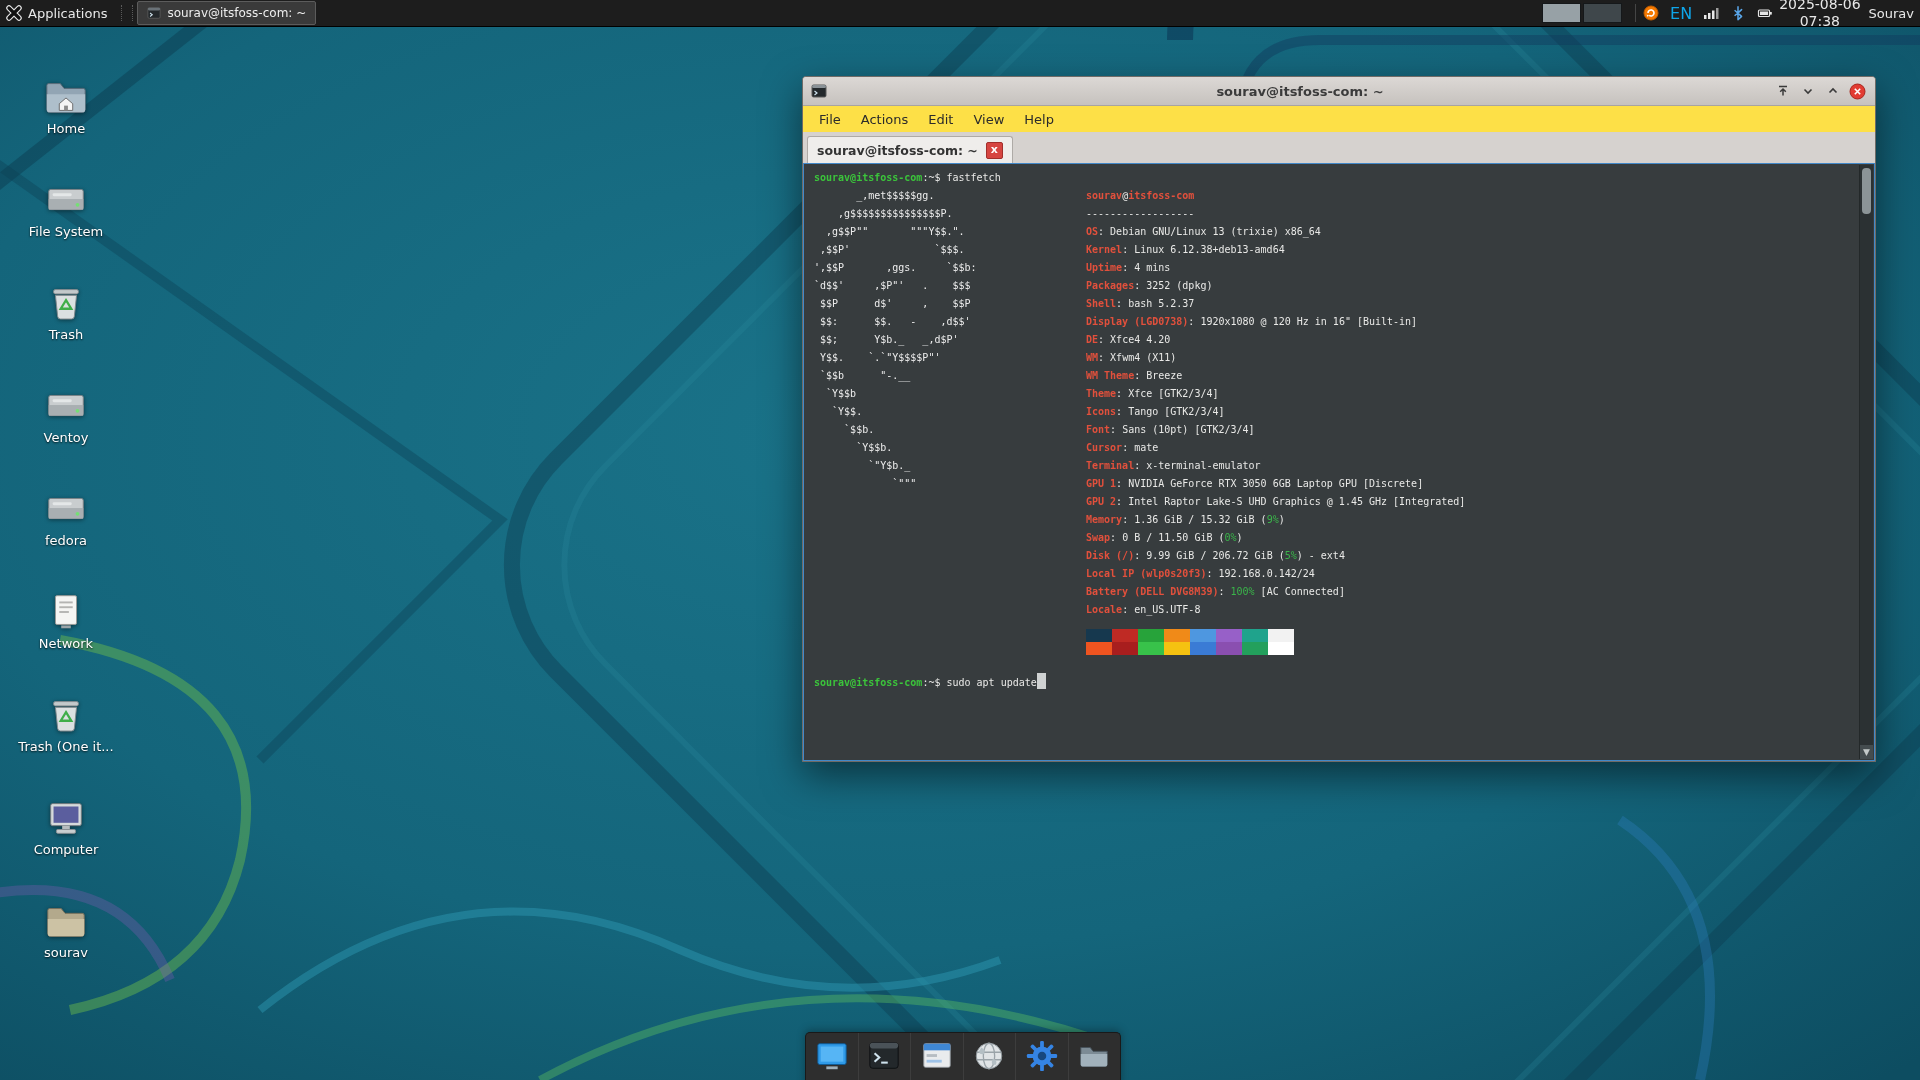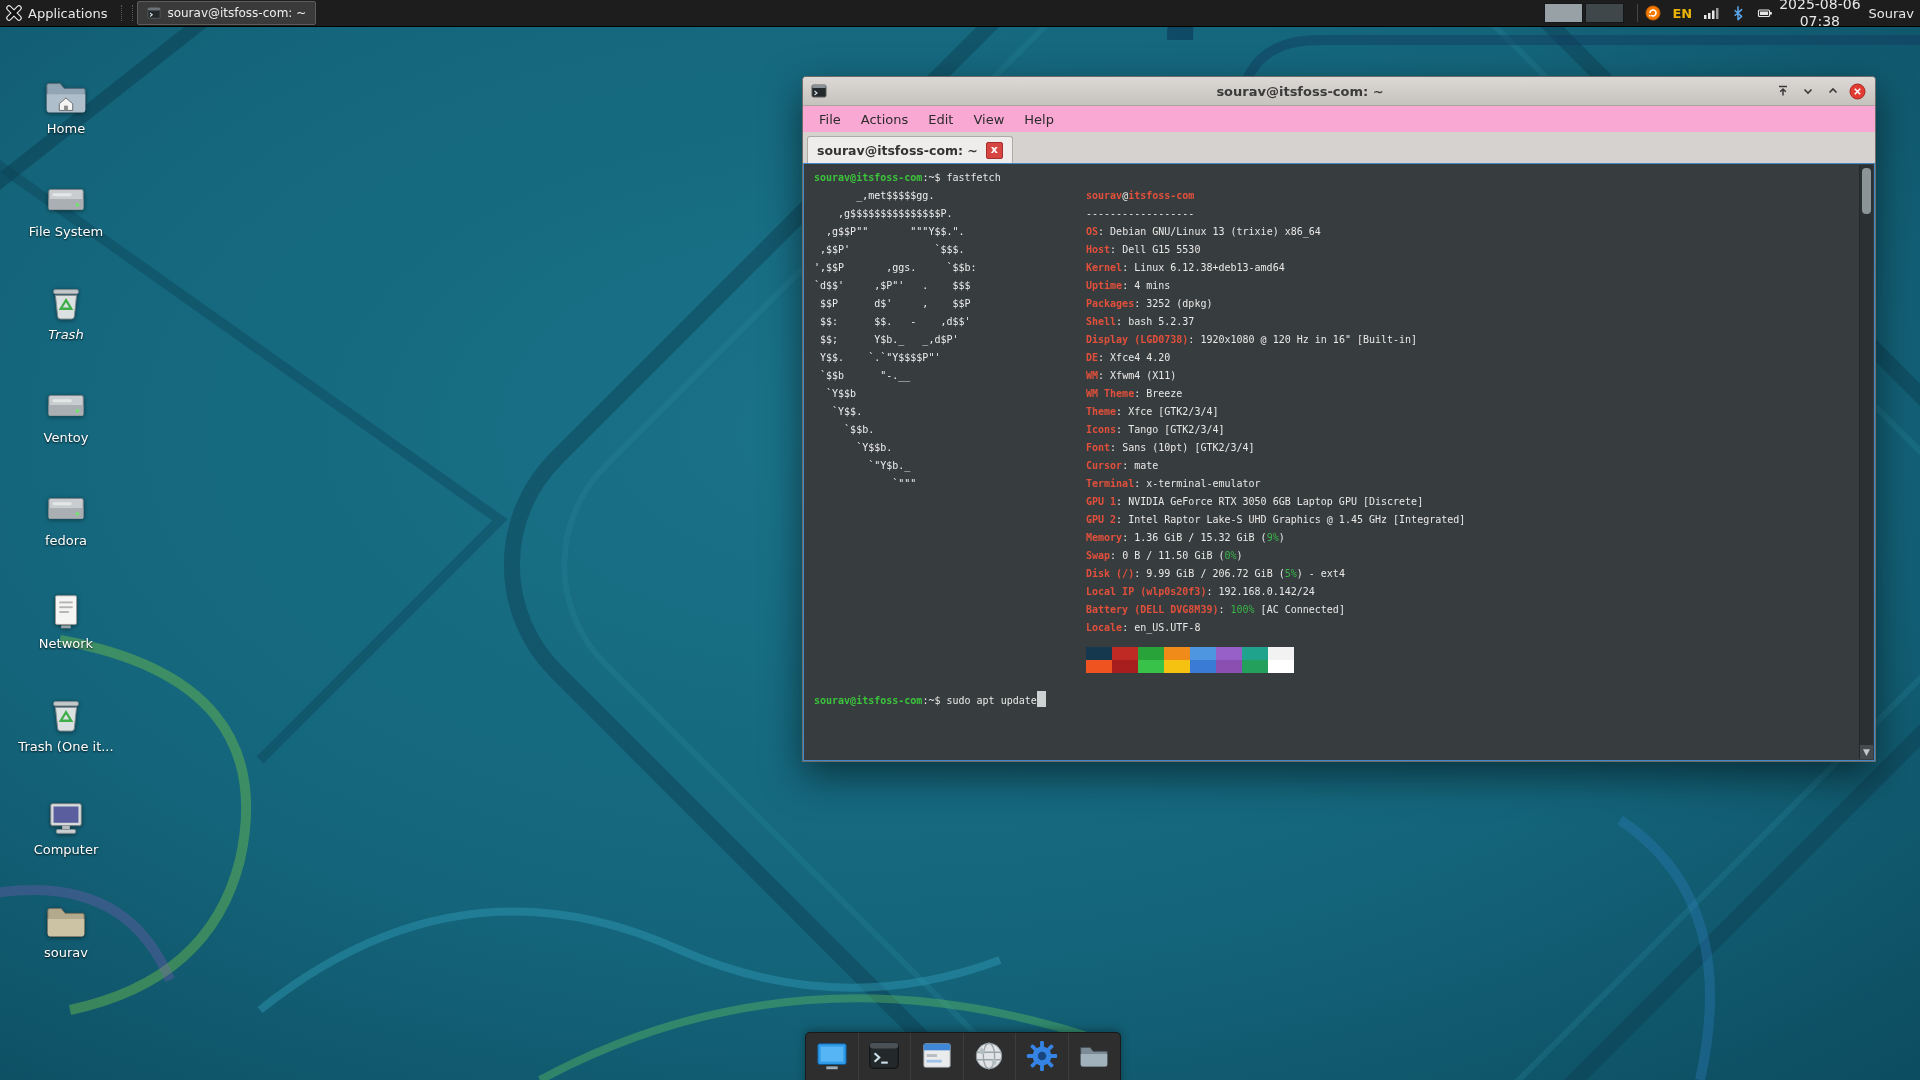--- a/index.html
+++ b/index.html
@@ -23,21 +23,21 @@
     background:#3a3a3a;border:1px solid #5c5c5c;border-radius:2px;color:#eee;font-size:12px;
     overflow:hidden;white-space:nowrap;
   }
   .panel-spacer{flex:1;}
   .pager{display:flex;gap:2px;margin:0 6px;}
   .pager .ws{width:37px;height:18px;border:1px solid #15181a;}
   .ws.active{background:#97a1a6;}
   .ws.other{background:#3f474b;}
   .panel-sep{width:1px;height:18px;background:#454545;margin:0 7px;}
   .tray{display:flex;align-items:center;gap:11px;}
-  .kbd-ind{color:#eab308;font-weight:bold;font-size:13px;}
+  .kbd-ind{color:#0ea5e9;font-weight:normal;font-size:16px;}
   .clock{font-size:14px;line-height:1.18;text-align:center;margin:0 6px;}
   .panel-user{font-size:13px;margin:0 6px 0 2px;white-space:nowrap;}
   
   .desk-area{position:absolute;left:14px;top:26px;width:108px;height:1000px;z-index:5;}
   .desk-icon{position:absolute;left:0;width:104px;text-align:center;cursor:default;}
   .desk-icon-img{width:48px;height:46px;margin:0 auto;}
   .desk-icon-img svg{width:48px;height:46px;filter:drop-shadow(0 1px 2px rgba(0,0,0,.45));}
   .desk-icon-label{
     margin-top:2px;color:#fff;font-size:13px;line-height:1.15;
     text-shadow:0 1px 2px rgba(0,0,0,.85);white-space:nowrap;
@@ -52,21 +52,21 @@
   .titlebar{
     height:28px;flex:0 0 28px;border-radius:3px 3px 0 0;
     background:linear-gradient(#dcd8d5,#c6c2be);
     border-bottom:1px solid #a8a4a0;
     display:flex;align-items:center;padding:0 8px;gap:6px;
   }
   .titlebar-title{flex:1;text-align:center;font-size:13px;font-weight:600;color:#3b3b3b;
     overflow:hidden;white-space:nowrap;}
   .tb-btn{width:19px;height:19px;display:flex;align-items:center;justify-content:center;}
   .menubar{
-    height:26px;flex:0 0 26px;background:#f9a8d4;border-bottom:1px solid #d5d1ce;
+    height:26px;flex:0 0 26px;background:#fde047;border-bottom:1px solid #d5d1ce;
     display:flex;align-items:center;padding:0 6px;font-size:13px;color:#2b2b2b;
   }
   .menu-item{padding:3px 10px;border-radius:2px;}
   .tabbar{
     height:30px;flex:0 0 30px;background:#d6d2cf;display:flex;align-items:flex-end;padding:0 4px;
   }
   .tab{
     display:flex;align-items:center;gap:8px;height:26px;padding:0 9px;margin-bottom:0;
     background:#efedeb;border:1px solid #aeaaa6;border-bottom:none;border-radius:3px 3px 0 0;
     font-size:12.5px;font-weight:bold;color:#333;white-space:nowrap;
@@ -212,21 +212,21 @@
     </div>
     <div class="desk-icon" style="top: 151px;">
       <div class="desk-icon-img"><svg viewBox="0 0 48 48">
           <rect x="6" y="13" width="36" height="21" rx="2" fill="#c9cdcf" stroke="#7d8488"></rect>
           <rect x="6" y="23" width="36" height="11" fill="#a9afb2"></rect>
           <circle cx="36" cy="29" r="2" fill="#74e074"></circle>
           <rect x="10" y="17" width="20" height="3" rx="1.5" fill="#e4e7e8"></rect>
         </svg></div>
       <div class="desk-icon-label">File System</div>
     </div>
-    <div class="desk-icon" style="top: 254px; font-style: italic;">
+    <div class="desk-icon" style="top: 254px;">
       <div class="desk-icon-img"><svg viewBox="0 0 48 48">
           <rect x="11" y="10" width="26" height="4.5" rx="2" fill="#c3c9cb" stroke="#828a8e"></rect>
           <path d="M13 16 h22 l-2.3 22 a3 3 0 0 1 -3 2.7 h-11.4 a3 3 0 0 1 -3-2.7 z" fill="#dbe0e1" stroke="#828a8e"></path>
           <path d="M24 21 l5.5 9 h-11 z" fill="none" stroke="#3fae49" stroke-width="2.4"></path>
         </svg></div>
       <div class="desk-icon-label">Trash</div>
     </div>
     <div class="desk-icon" style="top: 357px;">
       <div class="desk-icon-img"><svg viewBox="0 0 48 48">
           <rect x="6" y="13" width="36" height="21" rx="2" fill="#c9cdcf" stroke="#7d8488"></rect>
@@ -342,21 +342,20 @@
   `Y$$b
    `Y$$.
      `$$b.
        `Y$$b.
          `"Y$b._
              `"""</pre>
         <div class="ff-info">
             <div class="ff-line"><span class="ff-key">sourav</span><span>@</span><span class="ff-key">itsfoss-com</span></div>
             <div class="ff-line">------------------</div>
             <div class="ff-line"><span class="ff-key">OS</span><span>: </span><span>Debian GNU/Linux 13 (trixie) x86_64</span></div>
-            <div class="ff-line"><span class="ff-key">Host</span><span>: </span><span>Dell G15 5530</span></div>
             <div class="ff-line"><span class="ff-key">Kernel</span><span>: </span><span>Linux 6.12.38+deb13-amd64</span></div>
             <div class="ff-line"><span class="ff-key">Uptime</span><span>: </span><span>4 mins</span></div>
             <div class="ff-line"><span class="ff-key">Packages</span><span>: </span><span>3252 (dpkg)</span></div>
             <div class="ff-line"><span class="ff-key">Shell</span><span>: </span><span>bash 5.2.37</span></div>
             <div class="ff-line"><span class="ff-key">Display (LGD0738)</span><span>: </span><span>1920x1080 @ 120 Hz in 16" [Built-in]</span></div>
             <div class="ff-line"><span class="ff-key">DE</span><span>: </span><span>Xfce4 4.20</span></div>
             <div class="ff-line"><span class="ff-key">WM</span><span>: </span><span>Xfwm4 (X11)</span></div>
             <div class="ff-line"><span class="ff-key">WM Theme</span><span>: </span><span>Breeze</span></div>
             <div class="ff-line"><span class="ff-key">Theme</span><span>: </span><span>Xfce [GTK2/3/4]</span></div>
             <div class="ff-line"><span class="ff-key">Icons</span><span>: </span><span>Tango [GTK2/3/4]</span></div>

